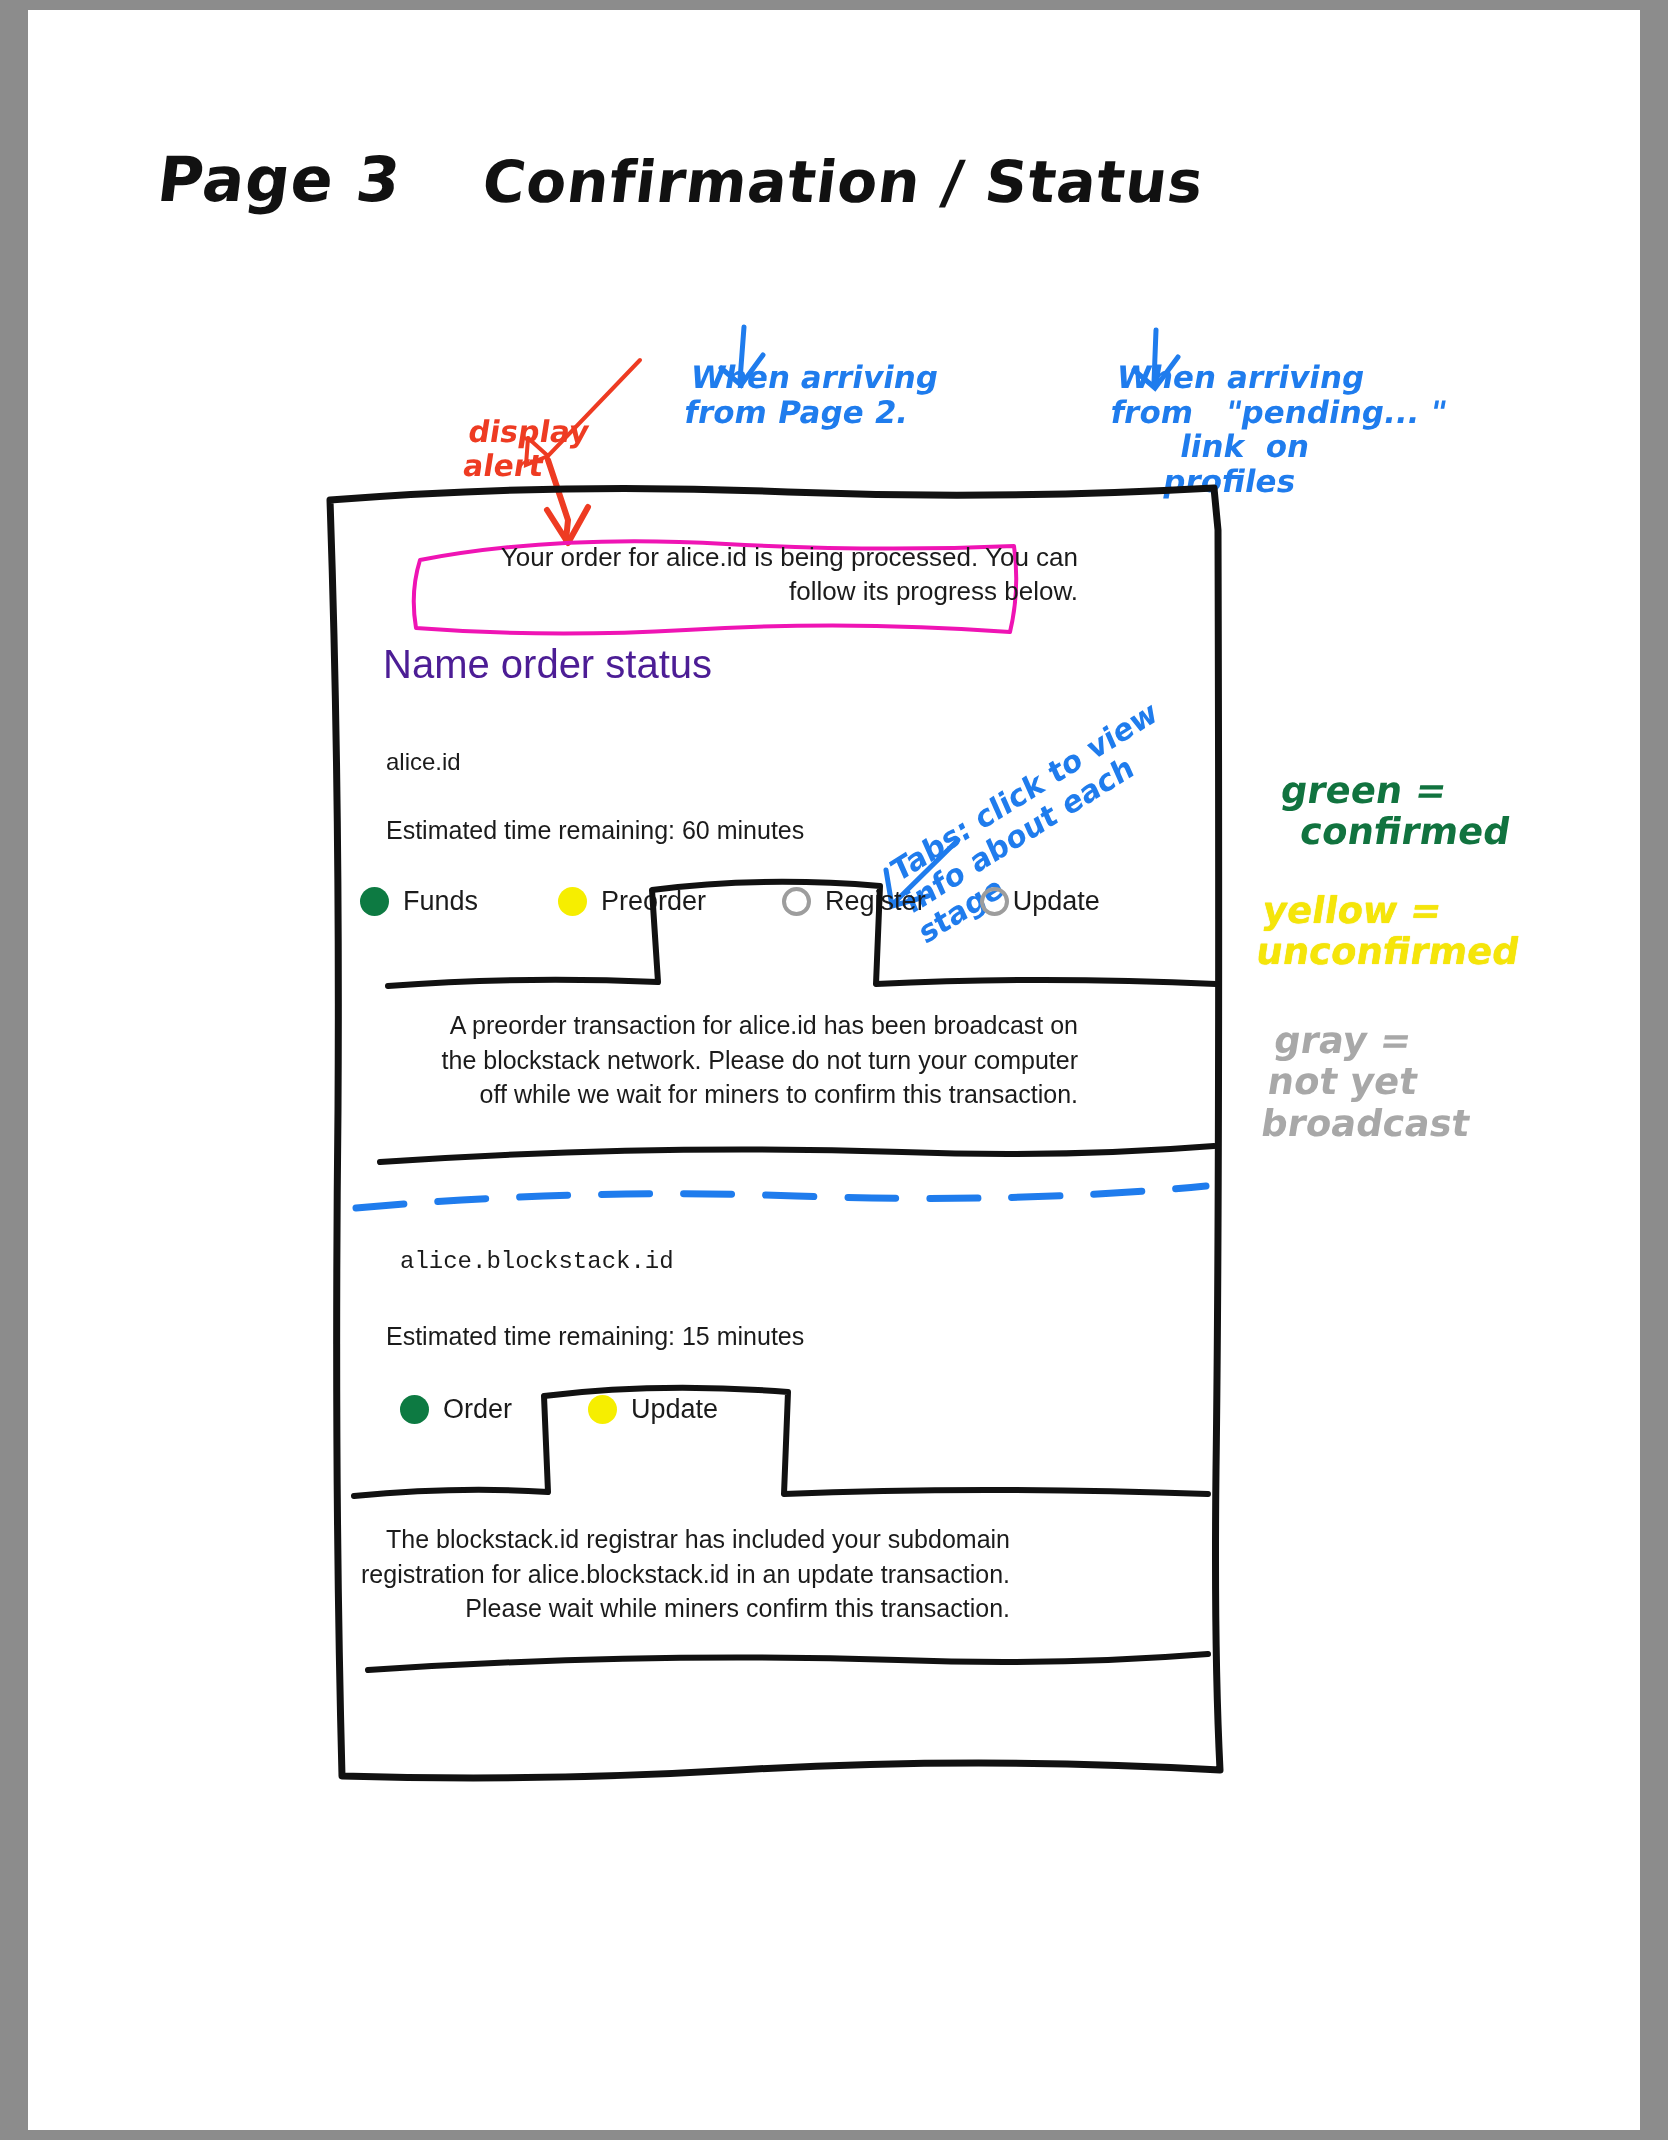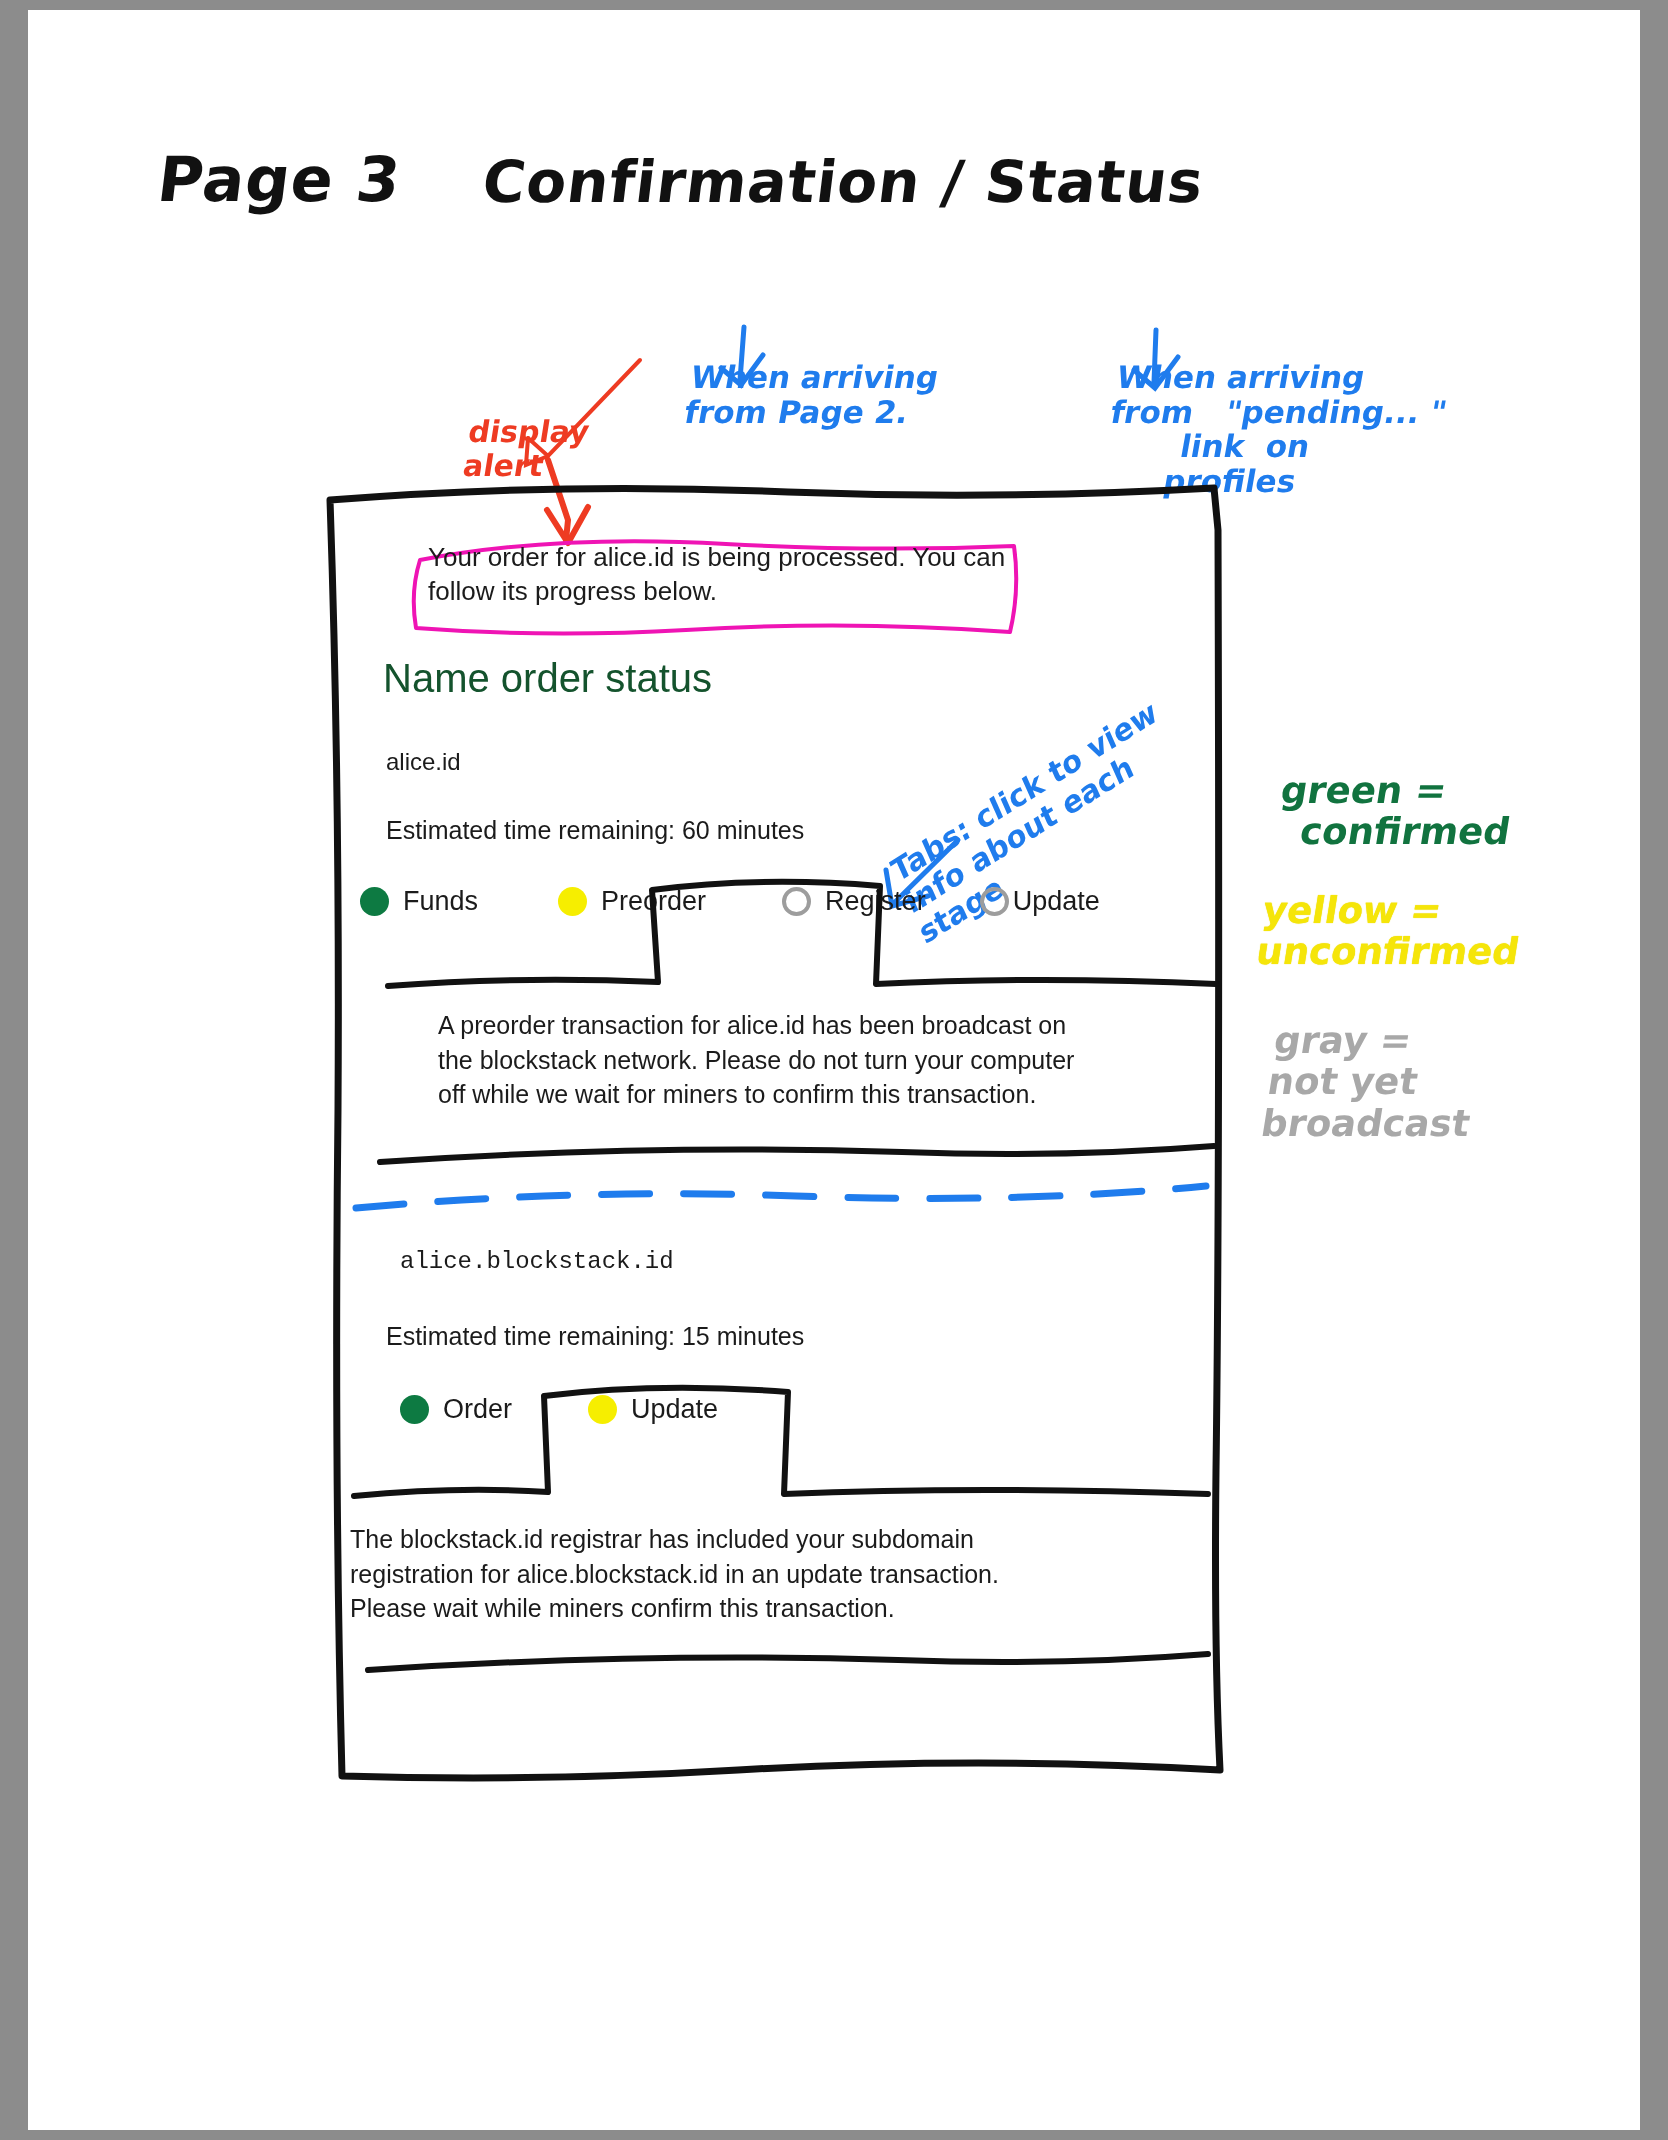--- a/index.html
+++ b/index.html
@@ -57,36 +57,37 @@
     top: 470px;
     width: 890px;
     height: 1315px;
   }
   #mock-ui {
     position: absolute;
     left: 0; top: 0;
     width: 890px;
     height: 1315px;
     padding: 0;
+    text-align: right;
   }
   .alert-box {
     position: absolute;
     left: 100px;
     top: 60px;
     width: 650px;
     font-size: 26px;
     line-height: 1.32;
     color: #1b1b1b;
   }
   .page-title {
     position: absolute;
     left: 55px;
-    top: 176px;
+    top: 162px;
     font-size: 40px;
-    color: #14532d;
+    color: #4c1d95;
   }
   .name-label {
     position: absolute;
     font-size: 24px;
     color: #1b1b1b;
   }
   .est-label {
     position: absolute;
     font-size: 25px;
     color: #1b1b1b;

